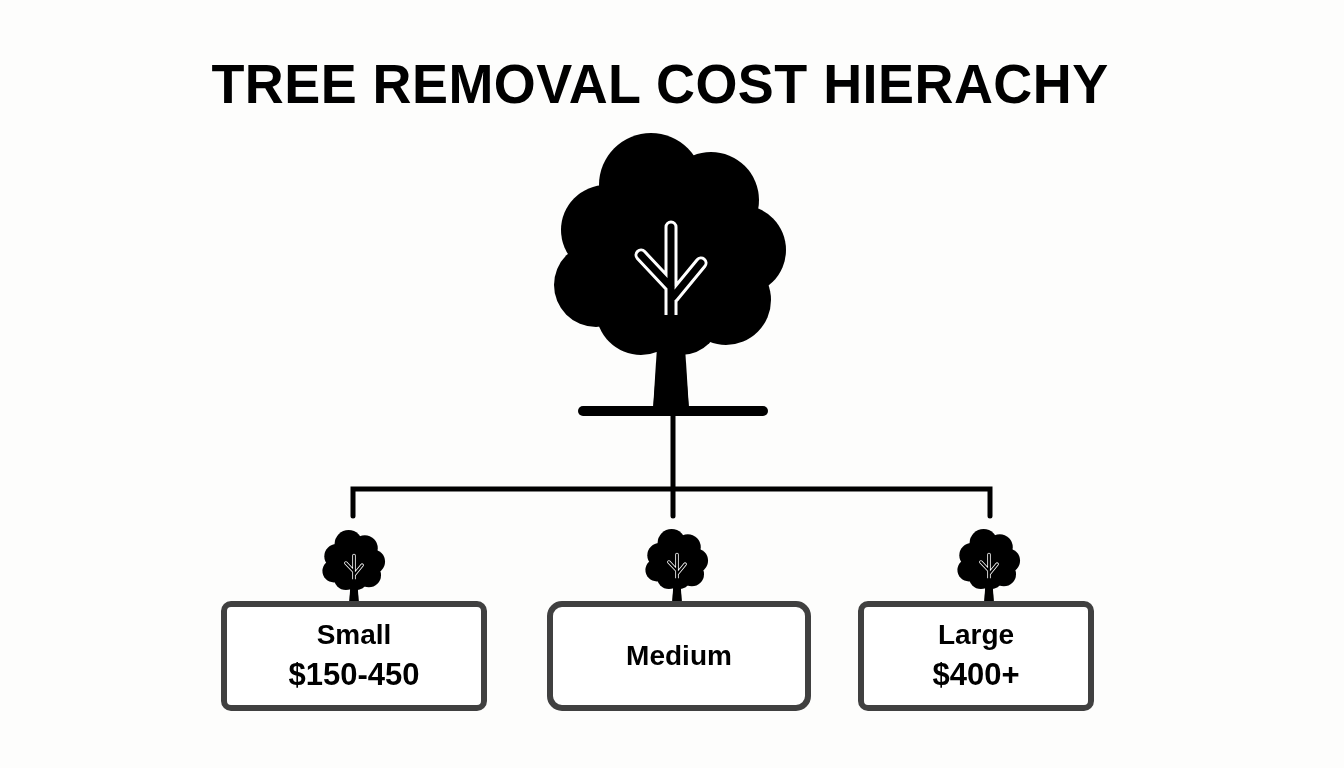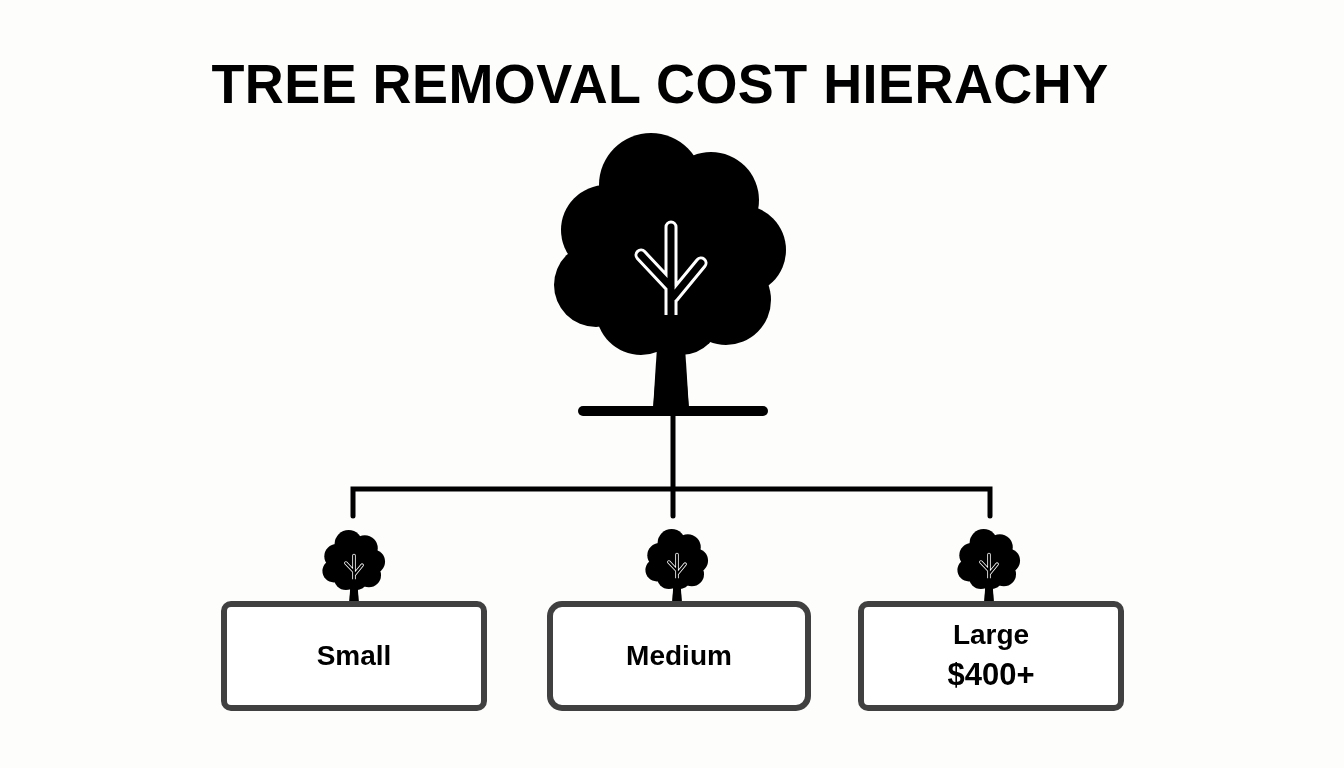--- a/index.html
+++ b/index.html
@@ -67,22 +67,23 @@
   <g transform="translate(677,562) scale(0.27)" fill="#000">
       <use href="#tree"></use>
     </g>
   <g transform="translate(989,562) scale(0.27)" fill="#000">
       <use href="#tree"></use>
     </g>
 </svg>
 
 <div class="box" style="left:221px; top:601px; width:266px; height:110px;">
   <div class="label">Small</div>
+  <div class="price">$150-450</div>
 </div>
 
 <div class="box" style="left:547px; top:601px; width:264px; height:110px;border-radius:15px;">
   <div class="label">Medium</div>
 </div>
 
-<div class="box" style="left:858px; top:601px; width:266px; height:110px;">
+<div class="box" style="left:858px; top:601px; width:236px; height:110px;">
   <div class="label">Large</div>
   <div class="price">$400+</div>
 </div>
 
 </body></html>

